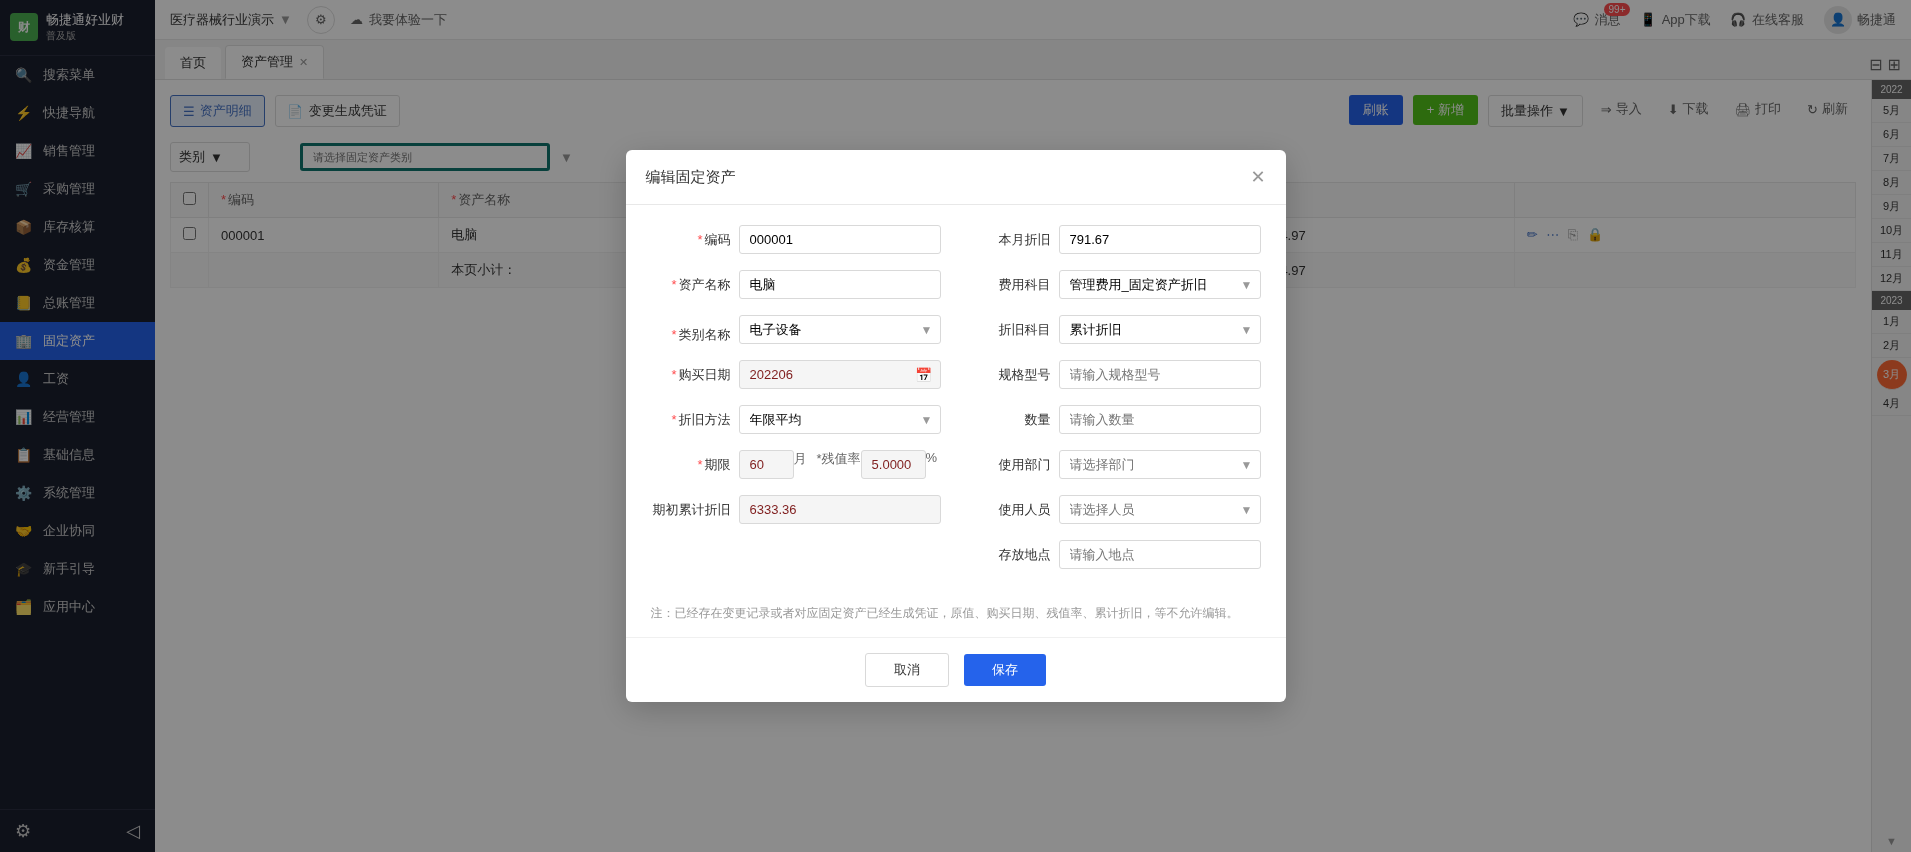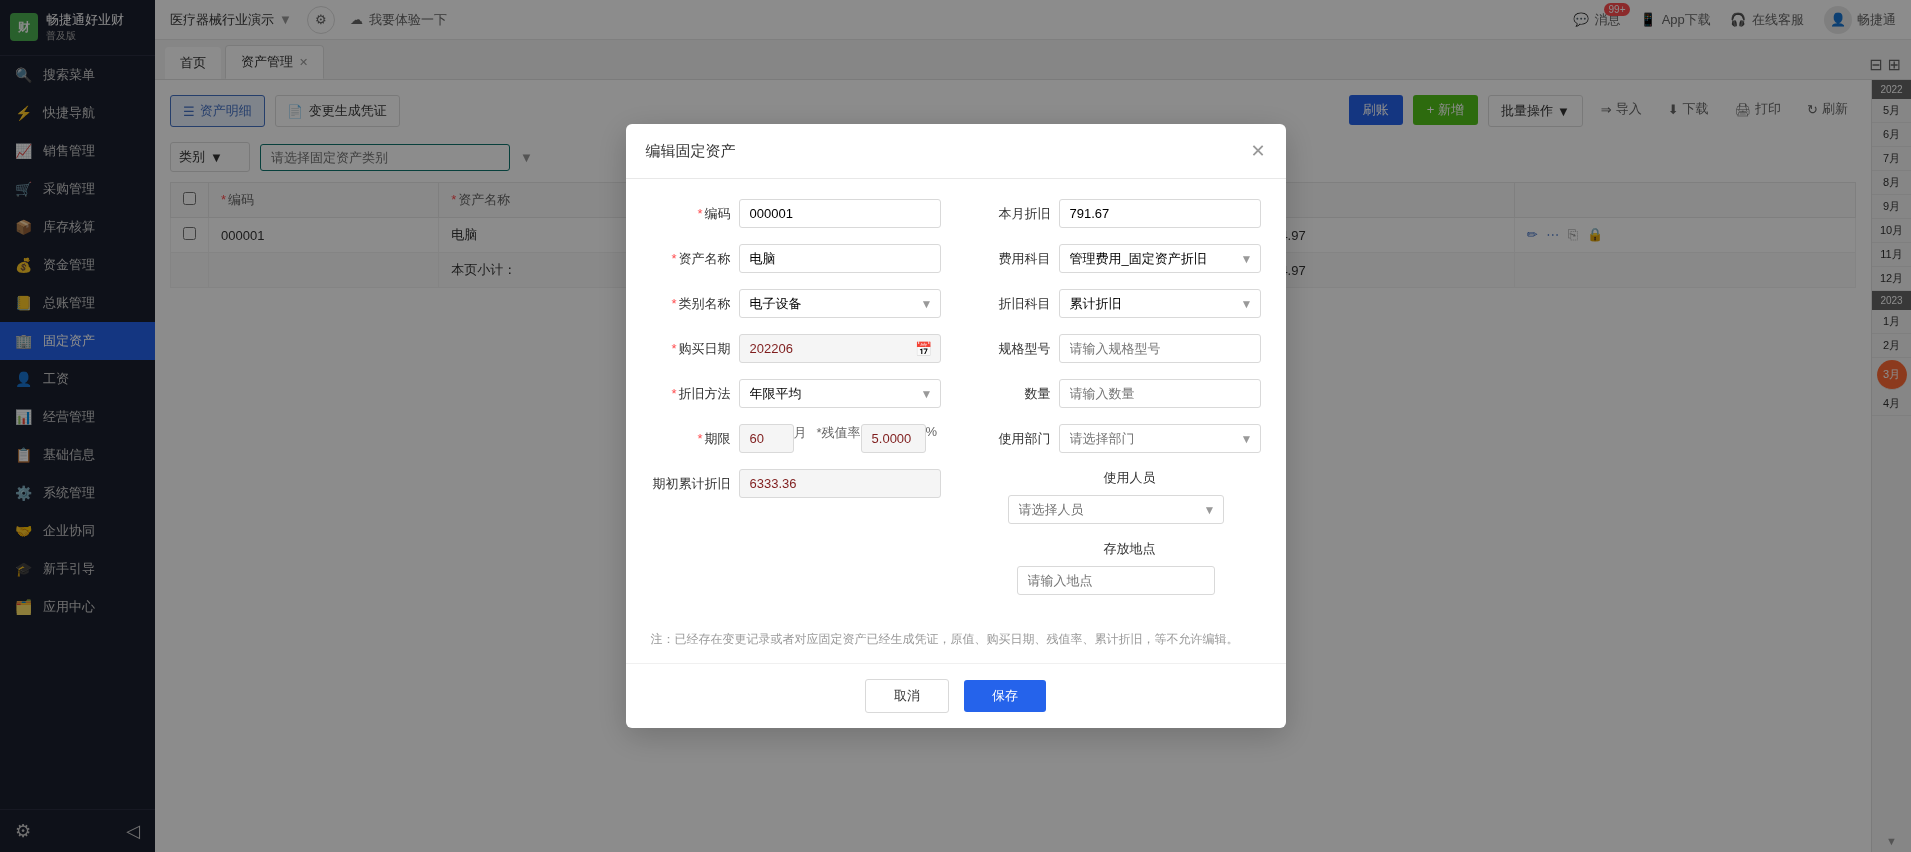--- a/index.html
+++ b/index.html
@@ -59,21 +59,21 @@
     .btn-primary { background: #2563eb; color: white; border: none; padding: 6px 14px; border-radius: 3px; cursor: pointer; font-size: 13px; }
     .btn-success { background: #52c41a; color: white; border: none; padding: 6px 14px; border-radius: 3px; cursor: pointer; font-size: 13px; }
     .btn-default { background: white; color: #333; border: 1px solid #ddd; padding: 6px 12px; border-radius: 3px; cursor: pointer; font-size: 13px; }
     .btn-dropdown { display: flex; align-items: center; gap: 4px; }
     .toolbar-right { margin-left: auto; display: flex; align-items: flex-start; gap: 10px; }
     .toolbar-action { display: flex; align-items: center; gap: 4px; color: #666; cursor: pointer; font-size: 13px; padding: 5px 8px; }
 
     
     .filter-bar { display: flex; align-items: center; gap: 10px; margin-bottom: 10px; }
     .filter-select { display: flex; align-items: center; gap: 5px; border: 1px solid #ddd; border-radius: 3px; padding: 5px 8px; cursor: pointer; background: white; font-size: 13px; color: #333; min-width: 80px; }
-    .filter-input { width: 100%; border: 1px solid #0f766e; border-radius: 3px; padding: 5px 10px; font-size: 13px; color: #999; }
+    .filter-input { width: 100%; border: 3px solid #0f766e; border-radius: 3px; padding: 5px 10px; font-size: 11px; color: #999; margin-left: 40px; }
 
     
     .data-table { width: 100%; border-collapse: collapse; font-size: 13px; }
     .data-table th { background: #fafafa; border: 1px solid #e8e8e8; padding: 8px 12px; text-align: left; color: #666; font-weight: normal; white-space: nowrap; }
     .data-table td { border: 1px solid #f0f0f0; padding: 8px 12px; color: #333; }
     .required { color: #ff4d4f; margin-right: 2px; }
     .table-footer { display: flex; align-items: center; justify-content: space-between; margin-top: 10px; color: #666; font-size: 13px; }
     .table-footer .page-info { display: flex; align-items: center; gap: 5px; }
     .page-select { border: 1px solid #ddd; border-radius: 3px; padding: 3px 6px; font-size: 12px; }
 
@@ -373,21 +373,21 @@
             <input class="form-input" type="text" value="000001" style="">
           </div>
 
           <div class="form-row" style="margin-bottom:16px;">
             <div class="form-label">
               <span class="req">*</span><span>资产名称</span>
             </div>
             <input class="form-input" type="text" value="电脑" style="">
           </div>
 
-          <div class="form-row" style="margin-bottom:16px;">
+          <div class="form-row" style="margin-bottom:16px;align-items:flex-end;">
             <div class="form-label">
               <span class="req">*</span><span>类别名称</span>
             </div>
             <div class="form-select-wrap">
               <input class="form-input" type="text" value="电子设备" readonly="" style="">
               <span class="form-select-arrow">▼</span>
             </div>
           </div>
 
           <div class="form-row" style="margin-bottom:16px;">
@@ -480,31 +480,31 @@
           <div class="form-row" style="margin-bottom:16px;">
             <div class="form-label">
               <span>使用部门</span>
             </div>
             <div class="form-select-wrap">
               <input class="form-input placeholder" type="text" placeholder="请选择部门" style="">
               <span class="form-select-arrow">▼</span>
             </div>
           </div>
 
-          <div class="form-row" style="margin-bottom:16px;flex-direction:column;">
+          <div class="form-row" style="margin-bottom:16px;">
             <div class="form-label">
               <span>使用人员</span>
             </div>
             <div class="form-select-wrap">
               <input class="form-input placeholder" type="text" placeholder="请选择人员" style="">
               <span class="form-select-arrow">▼</span>
             </div>
           </div>
 
-          <div class="form-row" style="margin-bottom:16px;flex-direction:column;">
+          <div class="form-row" style="margin-bottom:16px;">
             <div class="form-label">
               <span>存放地点</span>
             </div>
             <input class="form-input placeholder" type="text" placeholder="请输入地点" style="">
           </div>
         </div>
       </div>
     </div>
     <div class="modal-note">
       <span>注：已经存在变更记录或者对应固定资产已经生成凭证，原值、购买日期、残值率、累计折旧，等不允许编辑。</span>

